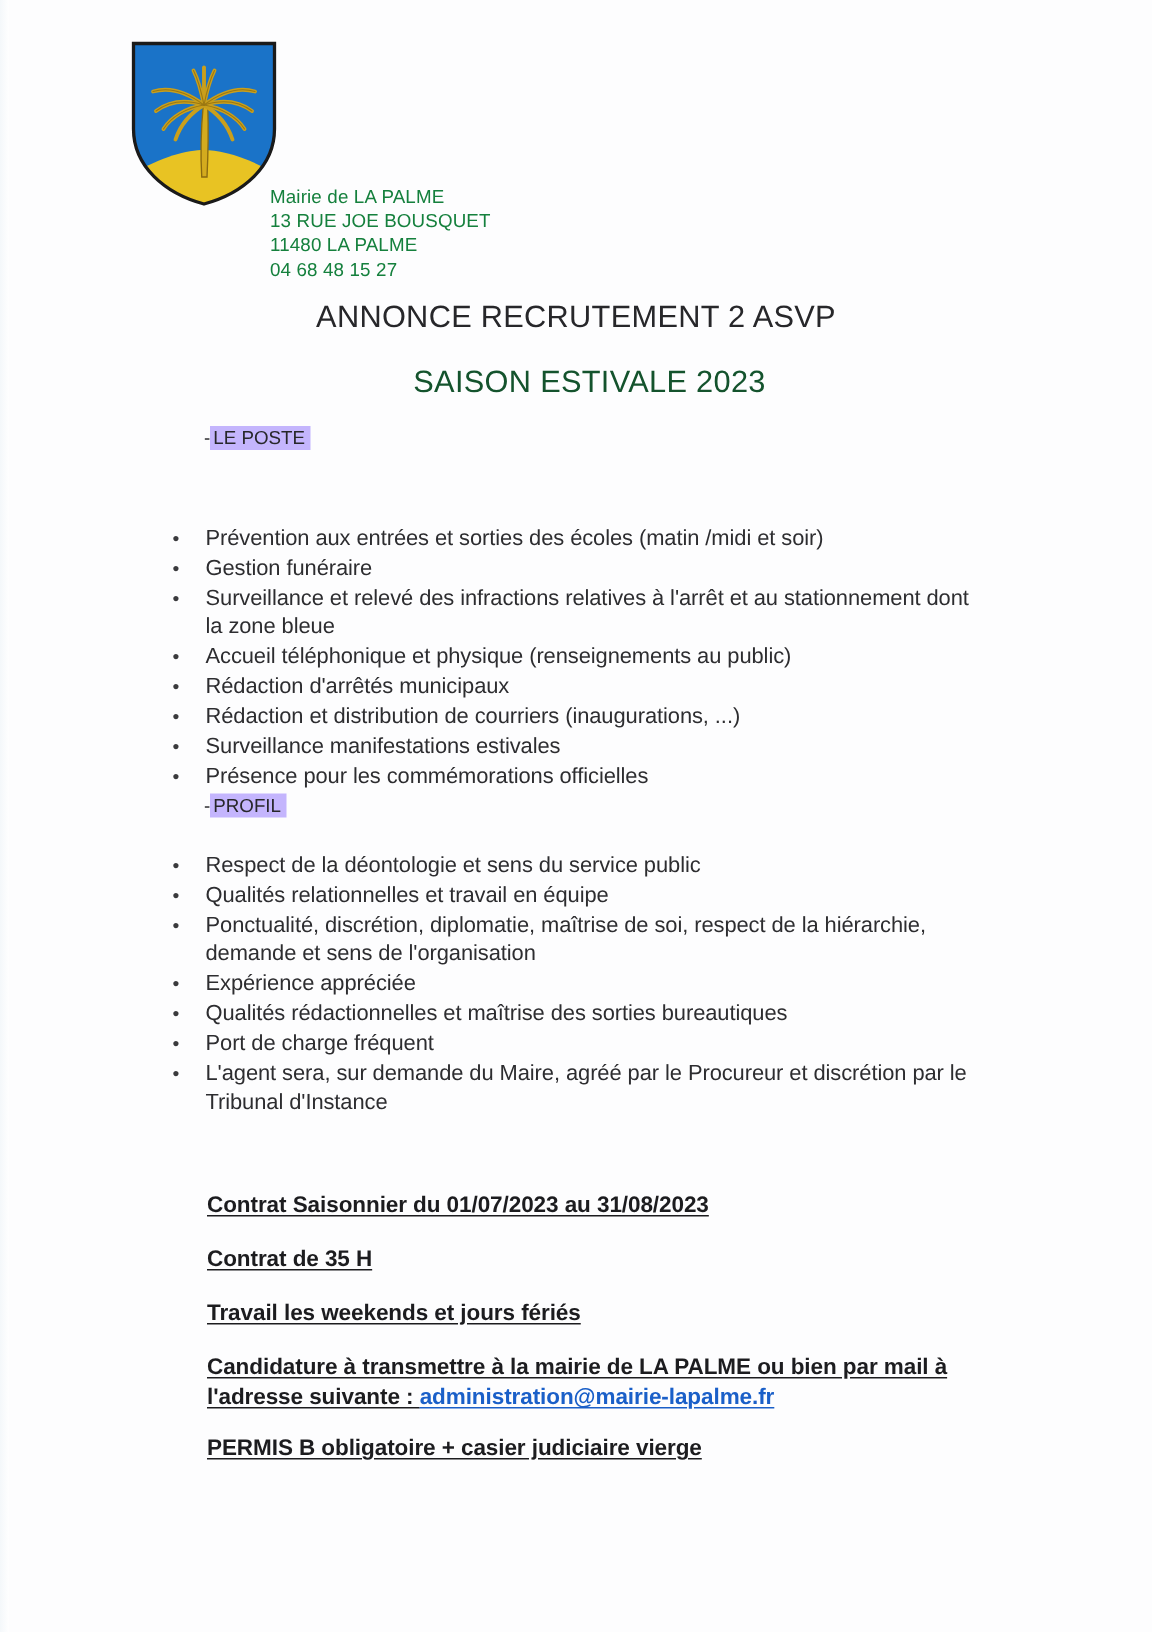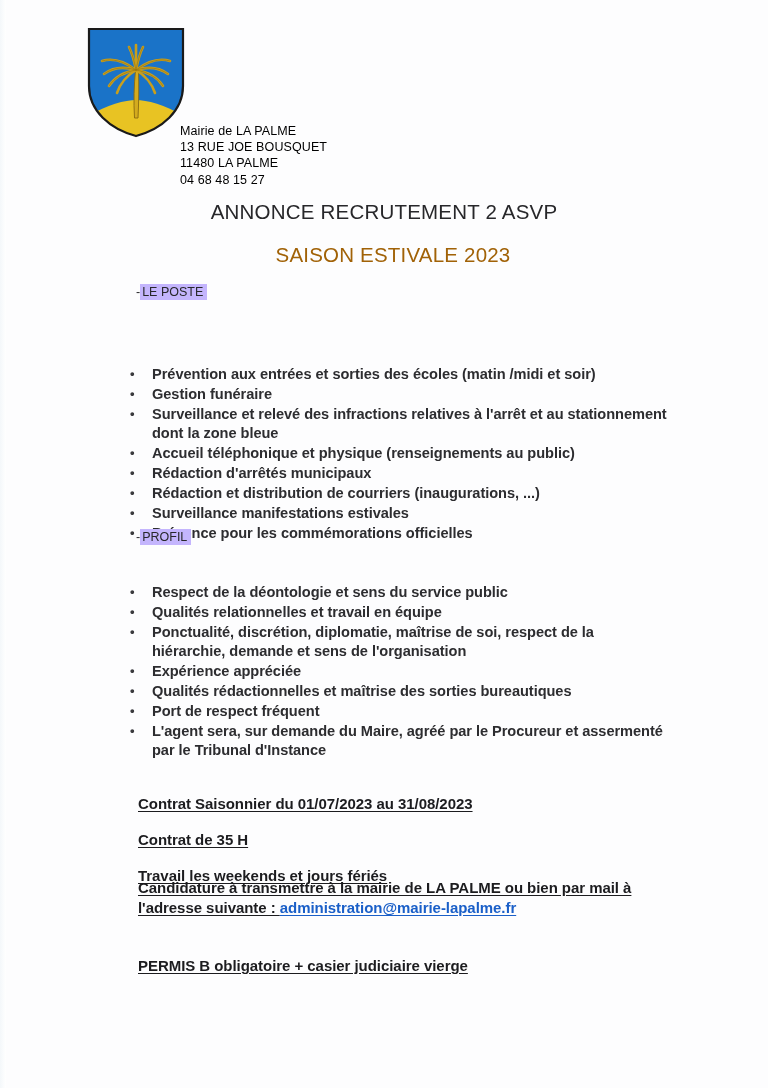--- a/index.html
+++ b/index.html
@@ -41,21 +41,21 @@
   }
   .crest svg { display: block; width: 100%; height: 100%; }
 
   .address-block {
     position: absolute;
     left: 180px;
     top: 123px;
     font-family: "Liberation Sans", sans-serif;
     font-size: 12.5px;
     line-height: 16.2px;
-    color: #000000;
+    color: #15803d;
     letter-spacing: 0.1px;
     white-space: nowrap;
   }
   .address-block div { margin: 0; padding: 0; }
 
   
   .doc-title {
     position: absolute;
     left: 0;
     top: 199px;
@@ -68,21 +68,21 @@
     box-sizing: border-box;
   }
   .doc-subtitle {
     position: absolute;
     left: 0;
     top: 242px;
     width: 768px;
     text-align: center;
     font-size: 20.5px;
     line-height: 26px;
-    color: #a16207;
+    color: #14532d;
     letter-spacing: 0.2px;
     padding-left: 18px;
     box-sizing: border-box;
   }
 
   
   .section-head {
     position: absolute;
     font-size: 12.5px;
     line-height: 17px;
@@ -92,25 +92,24 @@
   .section-head .hl {
     background: #c4b5fd;
     padding: 1px 4px 1px 2px;
   }
   #head-poste { left: 136px; top: 284px; }
   #head-profil { left: 136px; top: 529px; }
 
   
   ul.bullets {
     position: absolute;
-    margin: 17px;
+    margin: 2px;
     padding: 0;
     list-style: none;
     width: 540px;
-    font-weight: bold;
   }
   ul.bullets li {
     position: relative;
     padding-left: 25px;
     font-size: 14.6px;
     line-height: 19.4px;
     color: #2d2d30;
     margin: 0 0 0.5px 0;
     letter-spacing: -0.05px;
   }
@@ -144,21 +143,21 @@
   .condition a,
   .condition .mail {
     color: #1a5fc8;
     text-decoration: underline;
     text-underline-offset: 2px;
     font-weight: bold;
   }
   #cond-1 { top: 746px; }
   #cond-2 { top: 782px; }
   #cond-3 { top: 818px; }
-  #cond-4 { top: 830px; }
+  #cond-4 { top: 854px; }
   #cond-5 { top: 908px; }
 
   
   .scan-tint-left {
     position: absolute;
     left: 0; top: 0;
     width: 6px; height: 1088px;
     background: linear-gradient(to right, #f3f7fa, #ffffff);
     opacity: 0.9;
   }
@@ -241,22 +240,22 @@
   </ul>
 
   <div class="section-head" id="head-profil"><span>-</span><span class="hl">PROFIL</span></div>
 
   <ul class="bullets" id="list-profil">
     <li>Respect de la déontologie et sens du service public</li>
     <li>Qualités relationnelles et travail en équipe</li>
     <li>Ponctualité, discrétion, diplomatie, maîtrise de soi, respect de la hiérarchie, demande et sens de l'organisation</li>
     <li>Expérience appréciée</li>
     <li>Qualités rédactionnelles et maîtrise des sorties bureautiques</li>
-    <li>Port de respect fréquent</li>
-    <li>L'agent sera, sur demande du Maire, agréé par le Procureur et assermenté par le Tribunal d'Instance</li>
+    <li>Port de charge fréquent</li>
+    <li>L'agent sera, sur demande du Maire, agréé par le Procureur et discrétion par le Tribunal d'Instance</li>
   </ul>
 
   <div class="condition" id="cond-1"><span class="u">Contrat Saisonnier du 01/07/2023 au 31/08/2023</span></div>
 
   <div class="condition" id="cond-2"><span class="u">Contrat de 35 H</span></div>
 
   <div class="condition" id="cond-3"><span class="u">Travail les weekends et jours fériés</span></div>
 
   <div class="condition" id="cond-4"><span class="u">Candidature à transmettre à la mairie de LA PALME ou bien par mail à l'adresse suivante : </span><span class="mail">administration@mairie-lapalme.fr</span></div>
 

